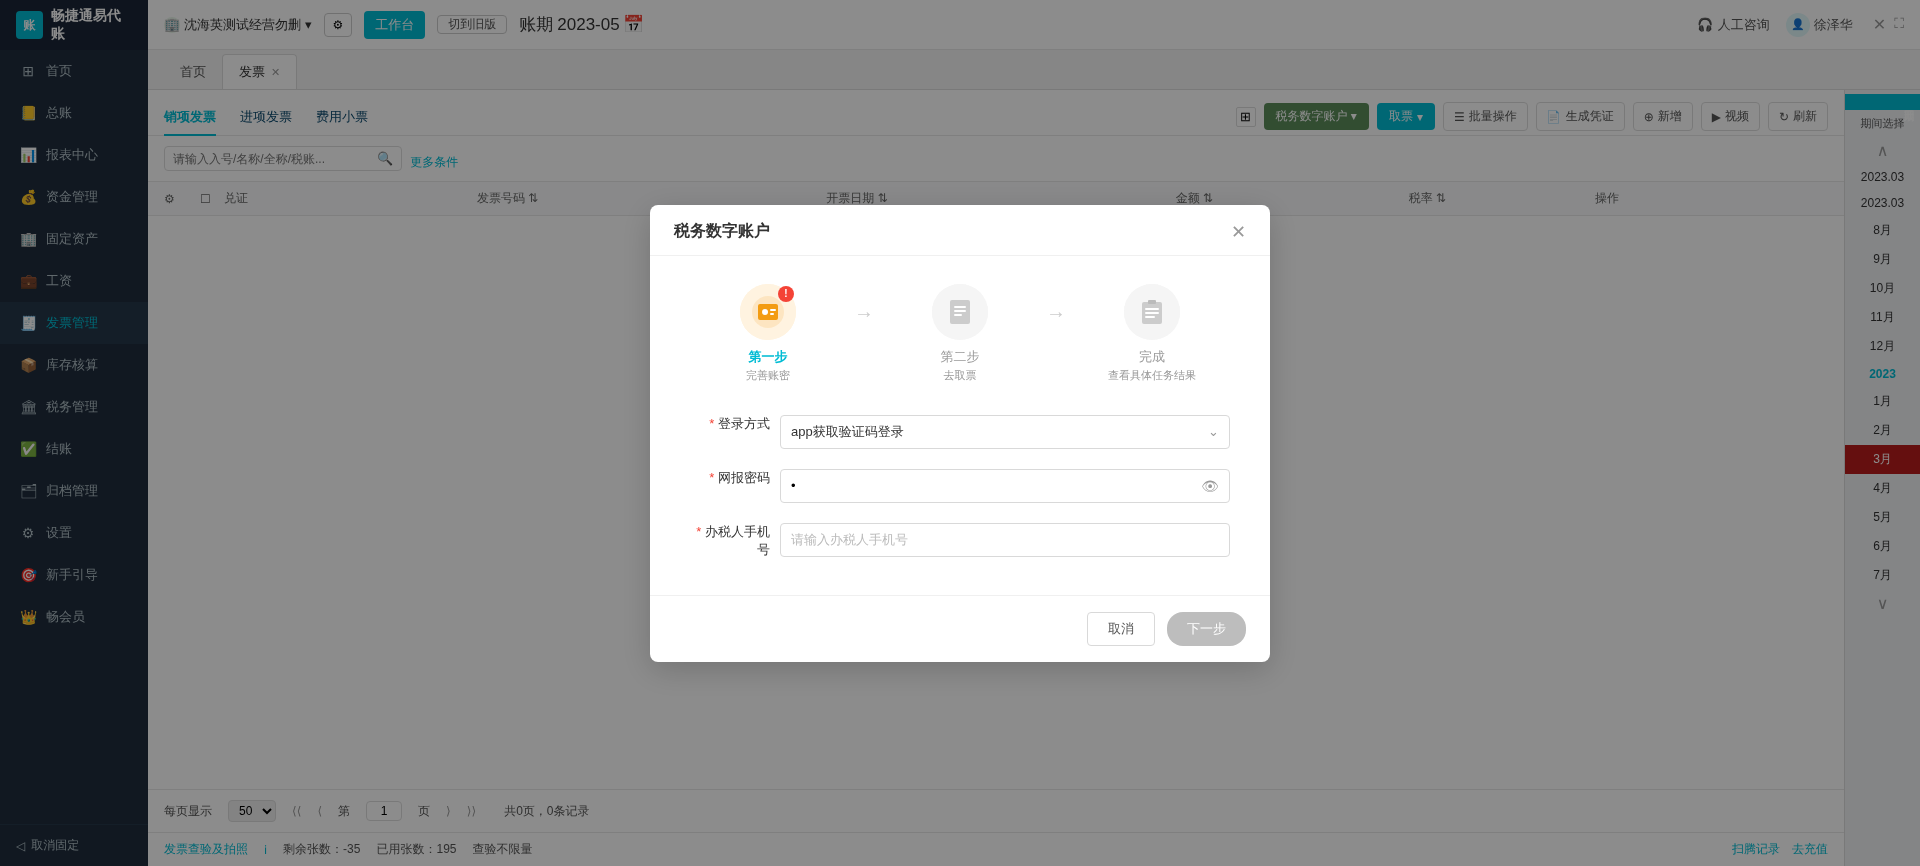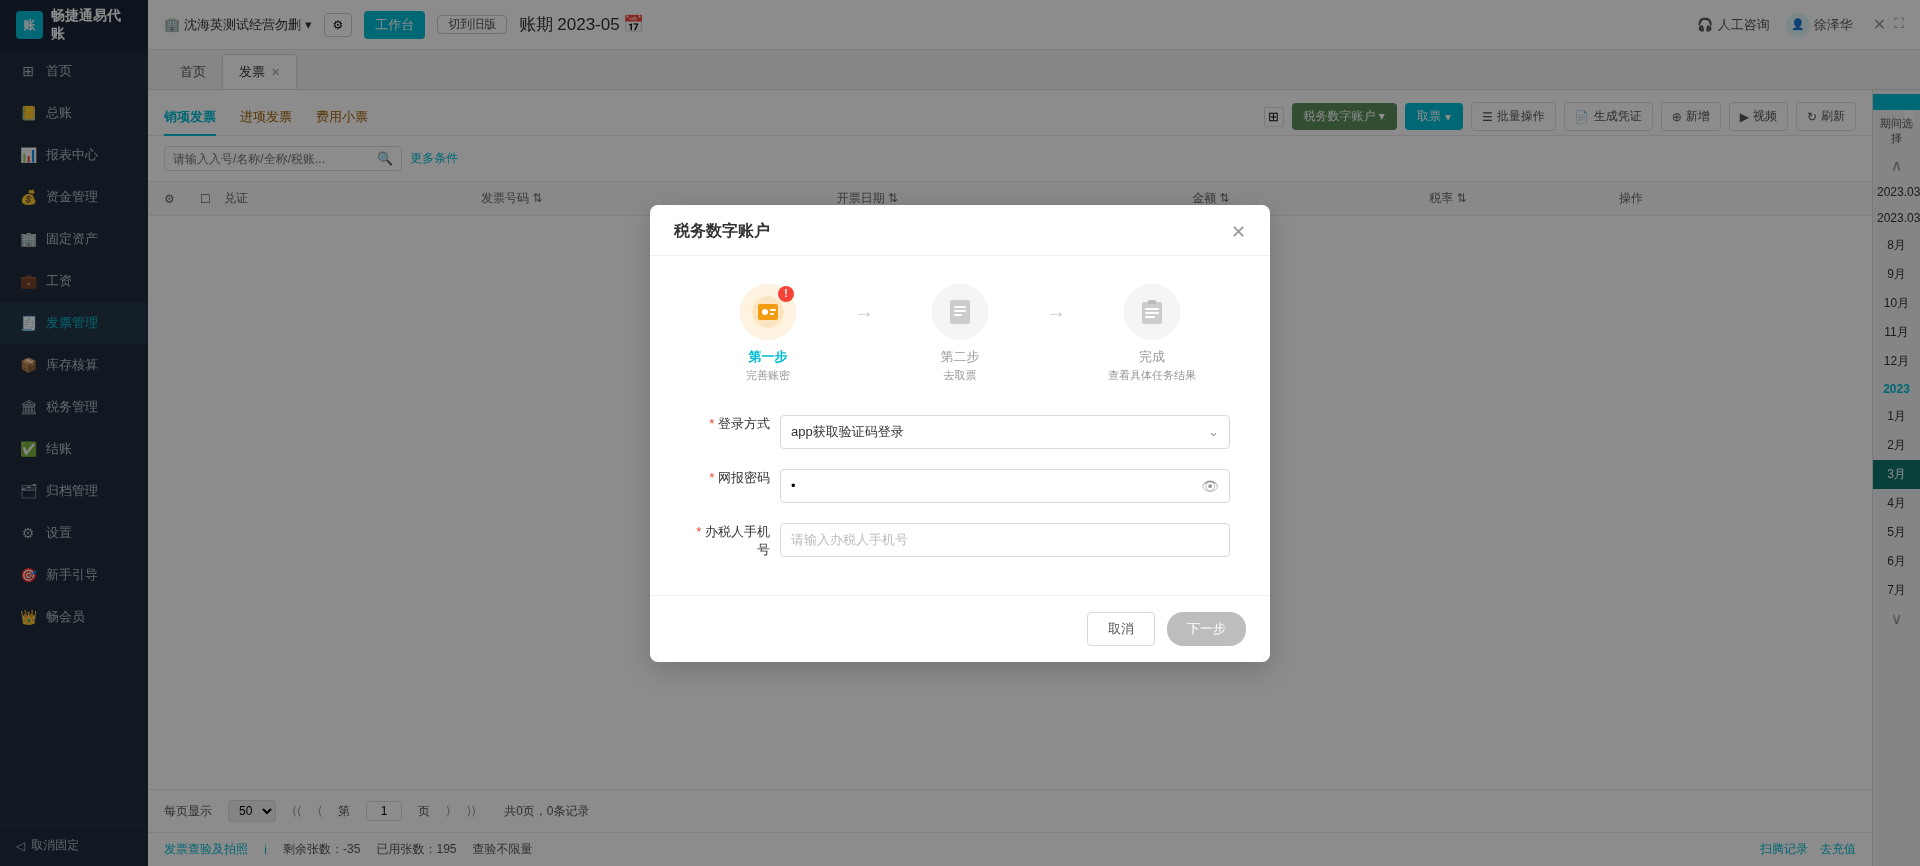--- a/index.html
+++ b/index.html
@@ -31,40 +31,40 @@
     .tabbar { height: 40px; background: #f5f5f5; display: flex; align-items: flex-end; padding: 0 16px; flex-shrink: 0; border-bottom: 1px solid #ddd; }
     .tab { padding: 8px 16px; font-size: 13px; cursor: pointer; color: #555; border-top-left-radius: 4px; border-top-right-radius: 4px; display: flex; align-items: center; gap: 6px; }
     .tab.home { background: transparent; }
     .tab.active { background: #fff; border: 1px solid #ddd; border-bottom: none; color: #333; }
 
     
     .page-content { flex: 1; background: #fff; display: flex; flex-direction: column; overflow: hidden; }
 
     
     .invoice-tabs { display: flex; padding: 12px 16px 0; gap: 24px; border-bottom: 1px solid #e8e8e8; }
-    .invoice-tab { padding: 6px 0; font-size: 13px; color: #a16207; cursor: pointer; border-bottom: 2px solid transparent; margin-bottom: -1px; }
+    .invoice-tab { padding: 6px 0; font-size: 13px; color: #0c4a6e; cursor: pointer; border-bottom: 2px solid transparent; margin-bottom: -1px; }
     .invoice-tab.active { color: #00bcd4; border-bottom: 2px solid #00bcd4; font-weight: bold; }
 
     
-    .toolbar { display: flex; align-items: center; padding: 10px 16px; gap: 8px; border-bottom: 1px solid #e8e8e8; }
+    .toolbar { display: flex; align-items: flex-end; padding: 10px 16px; gap: 8px; border-bottom: 1px solid #e8e8e8; }
     .toolbar-search { display: flex; align-items: center; border: 1px solid #ddd; border-radius: 4px; padding: 4px 8px; gap: 4px; }
     .toolbar-search input { border: none; outline: none; font-size: 12px; color: #999; width: 180px; }
     .toolbar-more { color: #00bcd4; font-size: 12px; cursor: pointer; }
     .btn-primary { background: #5b8c5a; color: #fff; padding: 5px 12px; border-radius: 4px; font-size: 12px; cursor: pointer; border: none; }
     .btn-teal { background: #00bcd4; color: #fff; padding: 5px 12px; border-radius: 4px; font-size: 12px; cursor: pointer; display: flex; align-items: center; gap: 4px; }
     .btn-outline { border: 1px solid #ddd; background: #fff; color: #555; padding: 5px 10px; border-radius: 4px; font-size: 12px; cursor: pointer; display: flex; align-items: center; gap: 4px; }
 
     
     .table-header { display: flex; align-items: center; padding: 8px 16px; background: #f9fafb; border-bottom: 1px solid #e8e8e8; font-size: 12px; color: #666; }
 
     
-    .period-panel { width: 48px; background: #f0f2f5; border-left: 1px solid #ddd; display: flex; flex-direction: column; align-items: center; padding-top: 4px; flex-shrink: 0; }
+    .period-panel { width: 76px; background: #f0f2f5; border-left: 1px solid #ddd; display: flex; flex-direction: column; align-items: center; padding-top: 4px; flex-shrink: 0; }
     .period-title { font-size: 11px; color: #555; padding: 6px 4px; text-align: center; }
     .period-item { width: 100%; text-align: center; padding: 6px 4px; font-size: 12px; color: #333; cursor: pointer; }
-    .period-item.active { background: #0f766e; color: #fff; }
+    .period-item.active { background: #b91c1c; color: #fff; }
     .period-item.year { font-weight: bold; color: #00bcd4; }
     .period-nav { font-size: 16px; color: #999; cursor: pointer; padding: 4px; }
     .period-open-btn { background: #00bcd4; color: #fff; font-size: 11px; padding: 6px 4px; width: 100%; text-align: center; cursor: pointer; writing-mode: horizontal-tb; }
 
     
     .page-footer { padding: 10px 16px; background: #fff; border-top: 1px solid #e8e8e8; display: flex; align-items: center; gap: 16px; font-size: 12px; color: #555; }
 
     
     .overlay { position: fixed; top: 0; left: 0; right: 0; bottom: 0; background: rgba(0,0,0,0.45); z-index: 100; display: flex; align-items: center; justify-content: center; }
 

